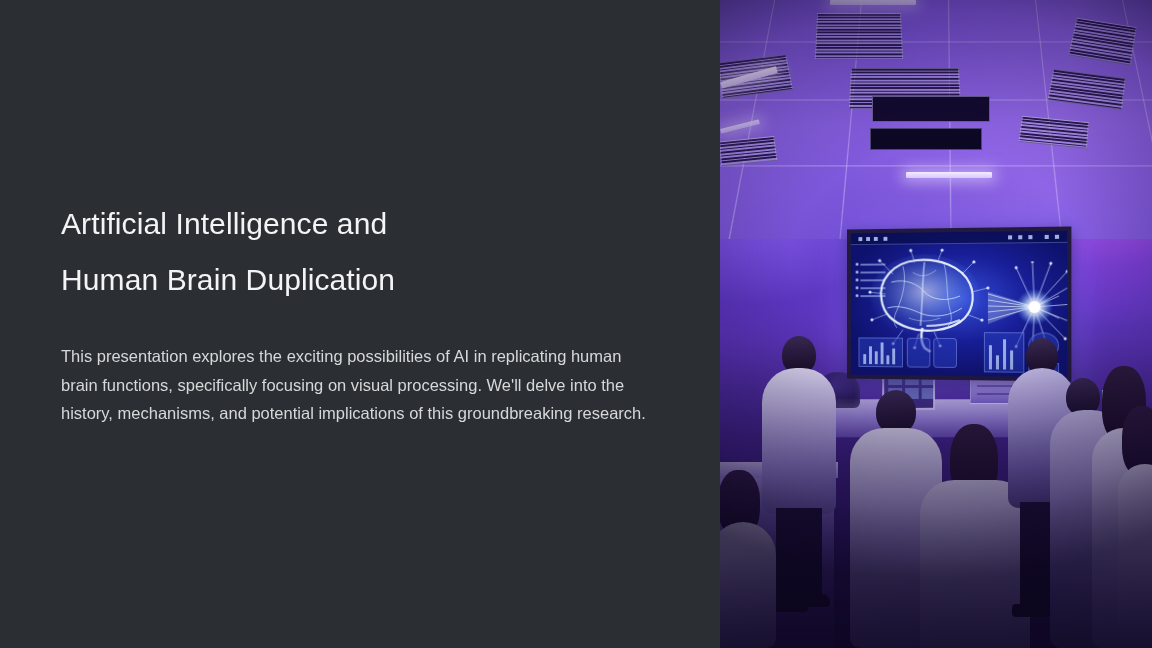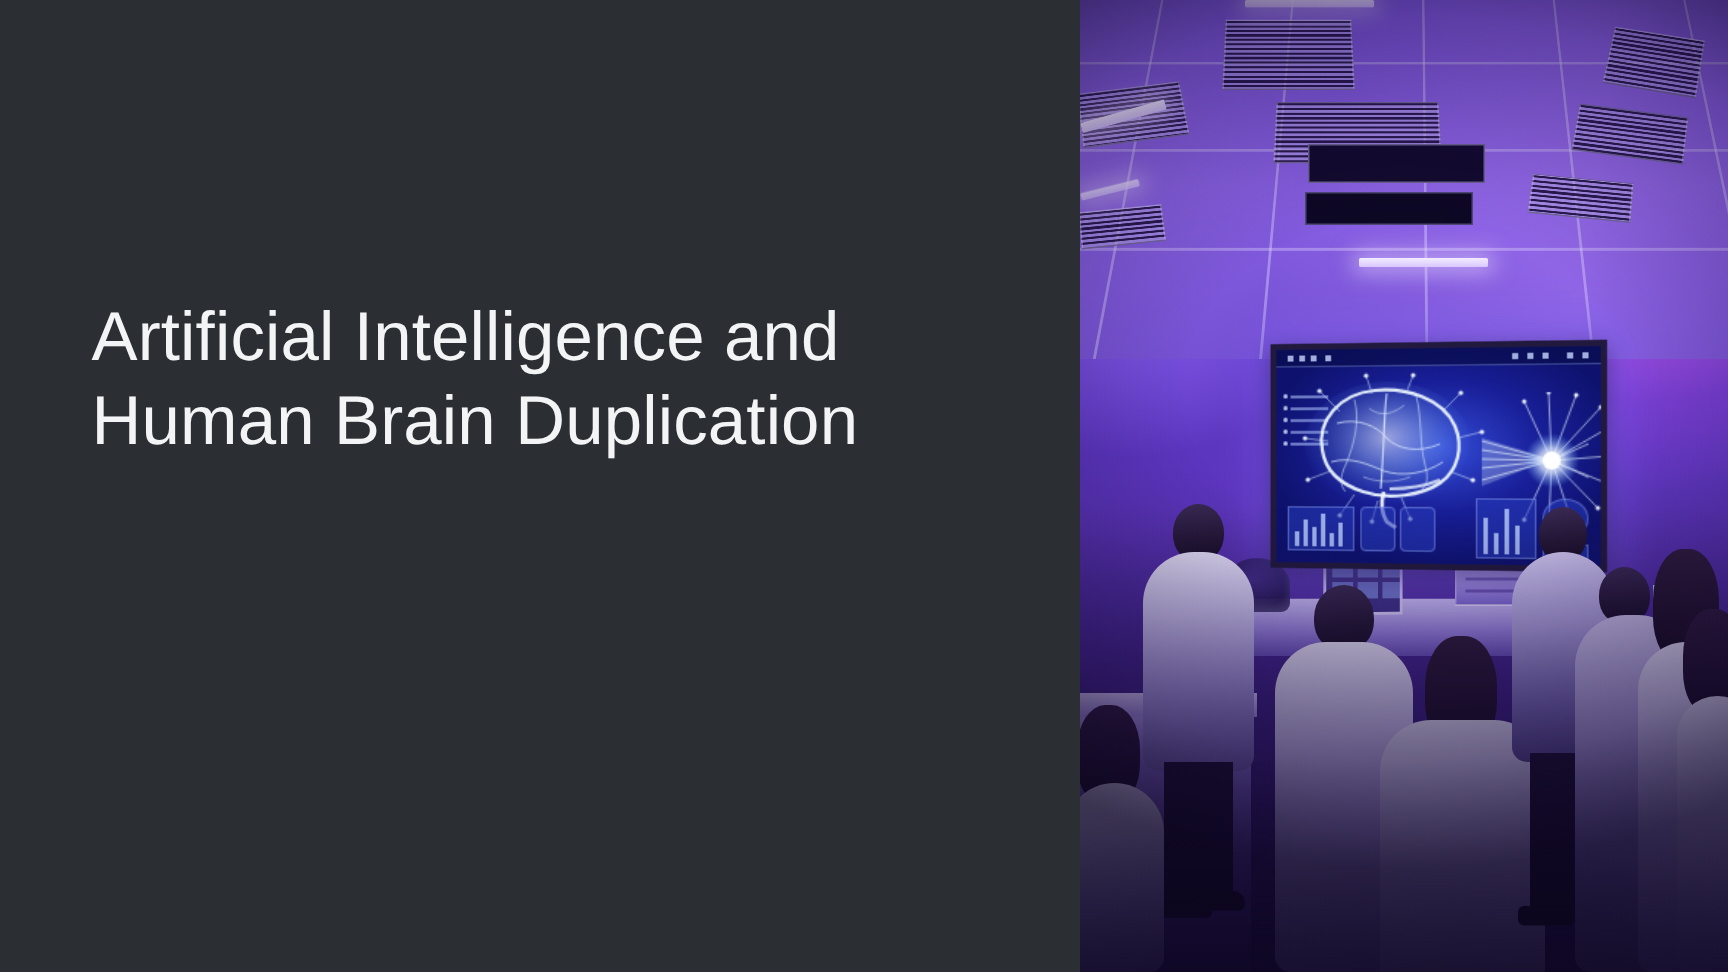--- a/index.html
+++ b/index.html
@@ -29,21 +29,21 @@
   #title-block {
     position: absolute;
     left: 61px;
     top: 196px;
     width: 600px;
   }
   #slide-title {
     margin: 0;
     font-family: "Liberation Sans", sans-serif;
     font-weight: 300;
-    font-size: 46px;
+    font-size: 30px;
     line-height: 56px;
     letter-spacing: 0.1px;
     color: #f3f4f5;
     white-space: pre-line;
   }
   #slide-body {
     position: absolute;
     left: 61px;
     top: 342px;
     width: 600px;
@@ -250,20 +250,21 @@
 
 <div id="slide">
 
   <div id="text-panel">
 
     <div id="title-block">
       <h1 id="slide-title">Artificial Intelligence and
 Human Brain Duplication</h1>
     </div>
 
+    <p id="slide-body">This presentation explores the exciting possibilities of AI in replicating human brain functions, specifically focusing on visual processing. We'll delve into the history, mechanisms, and potential implications of this groundbreaking research.</p>
   </div>
 
   <div id="image-panel">
 
     <div class="layer" id="room-wall"></div>
 
     <div class="layer" id="ceiling"></div>
     <div class="layer" id="ceiling-grid"></div>
 
     <div class="layer vent" style="left:96px; top:10px; width:86px; height:52px; transform:perspective(420px) rotateX(26deg);"></div>

